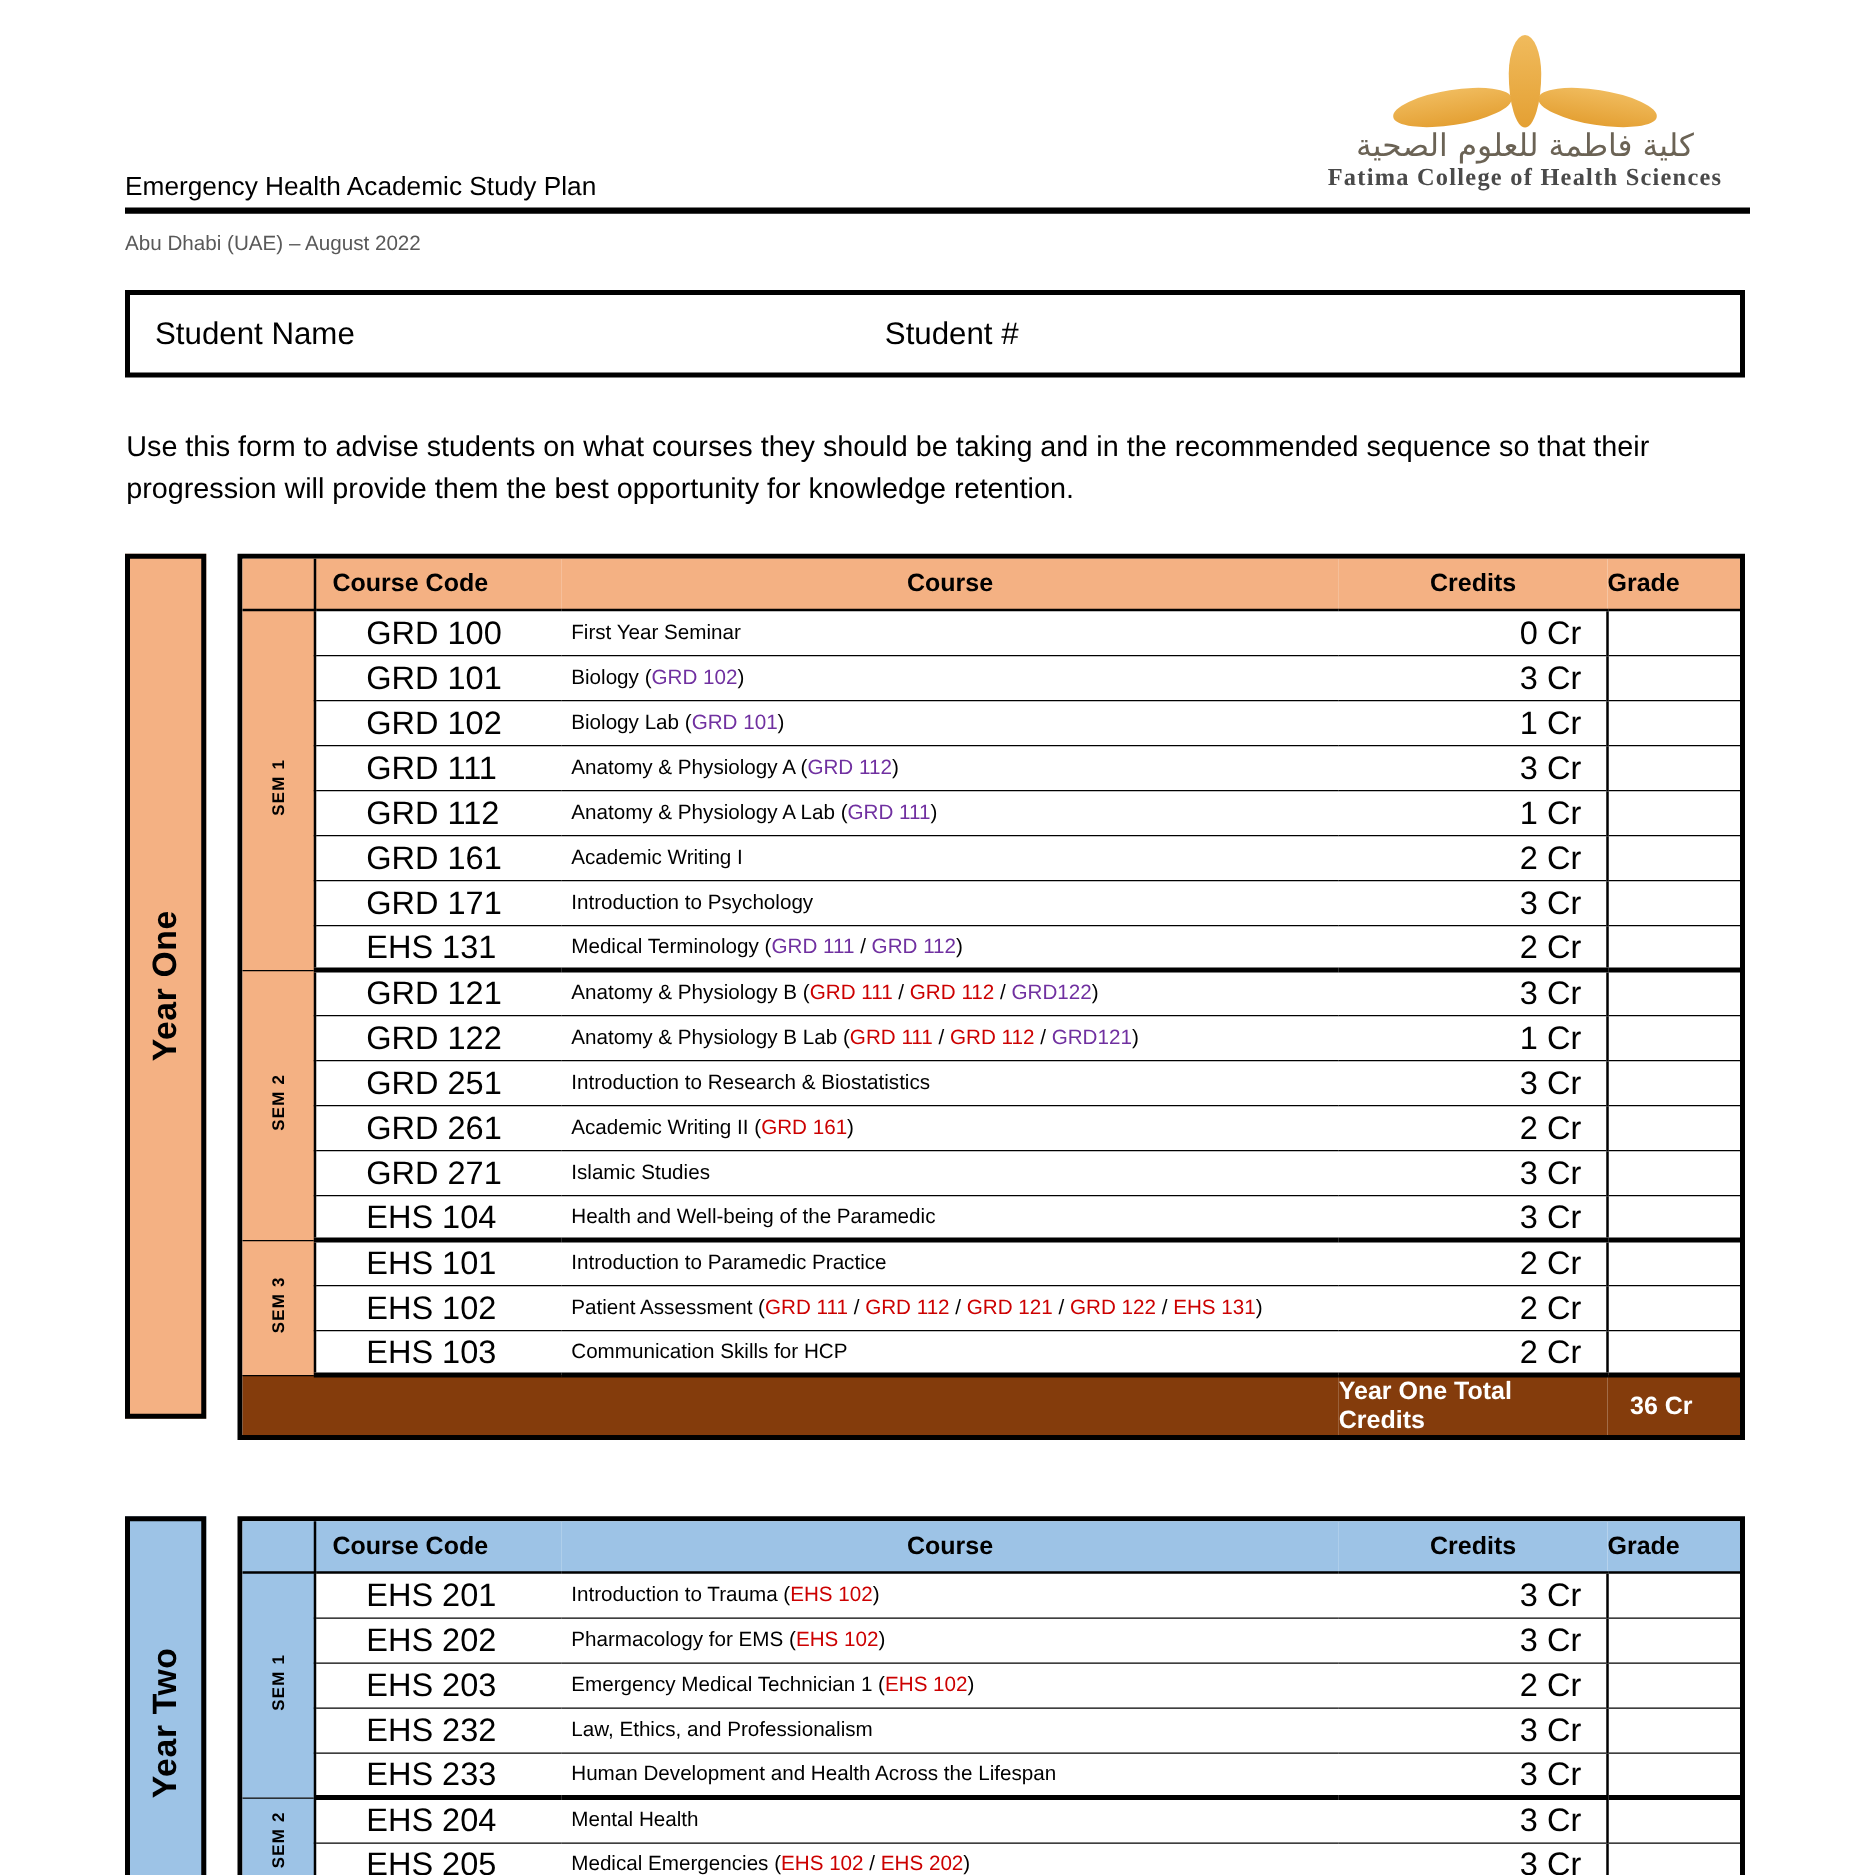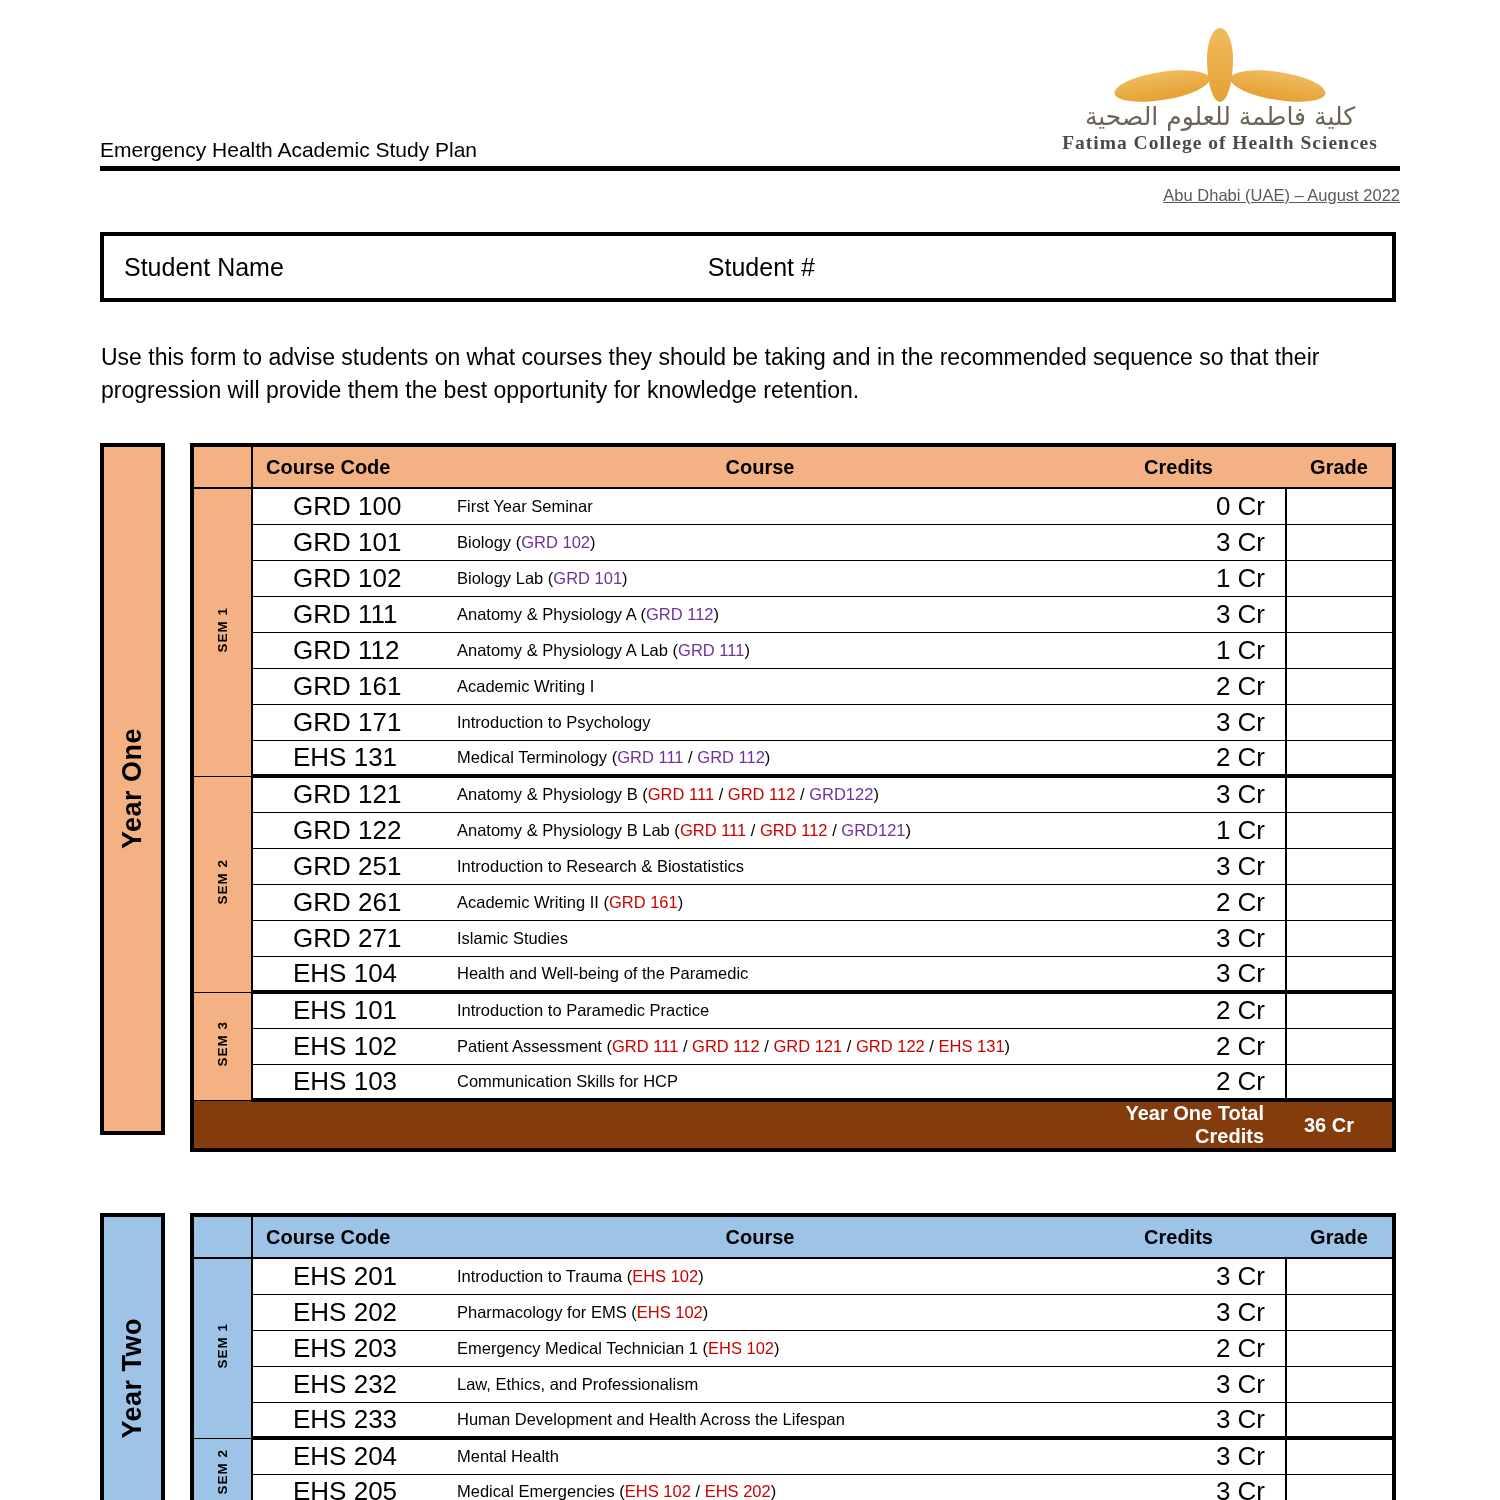--- a/index.html
+++ b/index.html
@@ -51,21 +51,21 @@
   
   .title-wrap {
     position: absolute; left: 100px; top: 138px; width: 1300px;
     border-bottom: 5px solid #000;
     padding-bottom: 4px;
   }
   .doc-title { font-size: 21px; color: #000; font-weight: normal; }
 
   .subtitle {
     position: absolute; left: 100px; top: 186px; width: 1300px;
-    text-align: right; font-size: 16.5px; color: #595959; text-decoration: underline;
+    text-align: left; font-size: 16.5px; color: #595959;
   }
 
   
   .student-box {
     position: absolute; left: 100px; top: 232px;
     width: 1296px; height: 70px;
     border: 4px solid #000; background: #fff;
     display: flex; align-items: center;
   }
   .student-name { margin-left: 20px; font-size: 25px; color: #000; }
@@ -107,21 +107,21 @@
   .tbl th, .tbl td { padding: 0; vertical-align: middle; }
 
   .hdr th {
     height: 41px;
     font-size: 20px; font-weight: bold; color: #000;
     border-bottom: 2px solid #000;
   }
   .hdr .h-code  { text-align: left;  padding-left: 13px; }
   .hdr .h-name  { text-align: center; }
   .hdr .h-cred  { text-align: center; }
-  .hdr .h-grade { text-align: center; }
+  .hdr .h-grade { text-align: left; }
 
   .semcell {
     border-right: 2px solid #000;
     text-align: center; vertical-align: middle;
   }
   .semcell span {
     writing-mode: vertical-rl; transform: rotate(180deg);
     font-size: 13.5px; font-weight: bold; letter-spacing: 1px; color: #000;
   }
 
@@ -140,21 +140,21 @@
   tr.sem-end td { border-bottom: 4px solid #000; }
   tr.last-row td { border-bottom: 4px solid #000; }
 
   .pre  { color: #CC0000; }
   .co   { color: #7030A0; }
 
   .total-row td {
     height: 38px; border-bottom: none; border-right: none;
     font-size: 20px; font-weight: bold; color: #ffffff;
   }
-  .total-row .t-label { text-align: right; padding-right: 22px; }
+  .total-row .t-label { padding-right: 22px; }
   .total-row .t-val   { text-align: left;  padding-left: 18px; }
 
   
   .y1 .year-spine, .y1 .spine-bg { background: #F4B183; }
   .y1 .hdr th { background: #F4B183; }
   .y1 .semcell { background: #F4B183; }
   .y1 .total-row td { background: #843C0C; }
 
   
   .y2 .year-spine, .y2 .spine-bg { background: #9DC3E6; }

